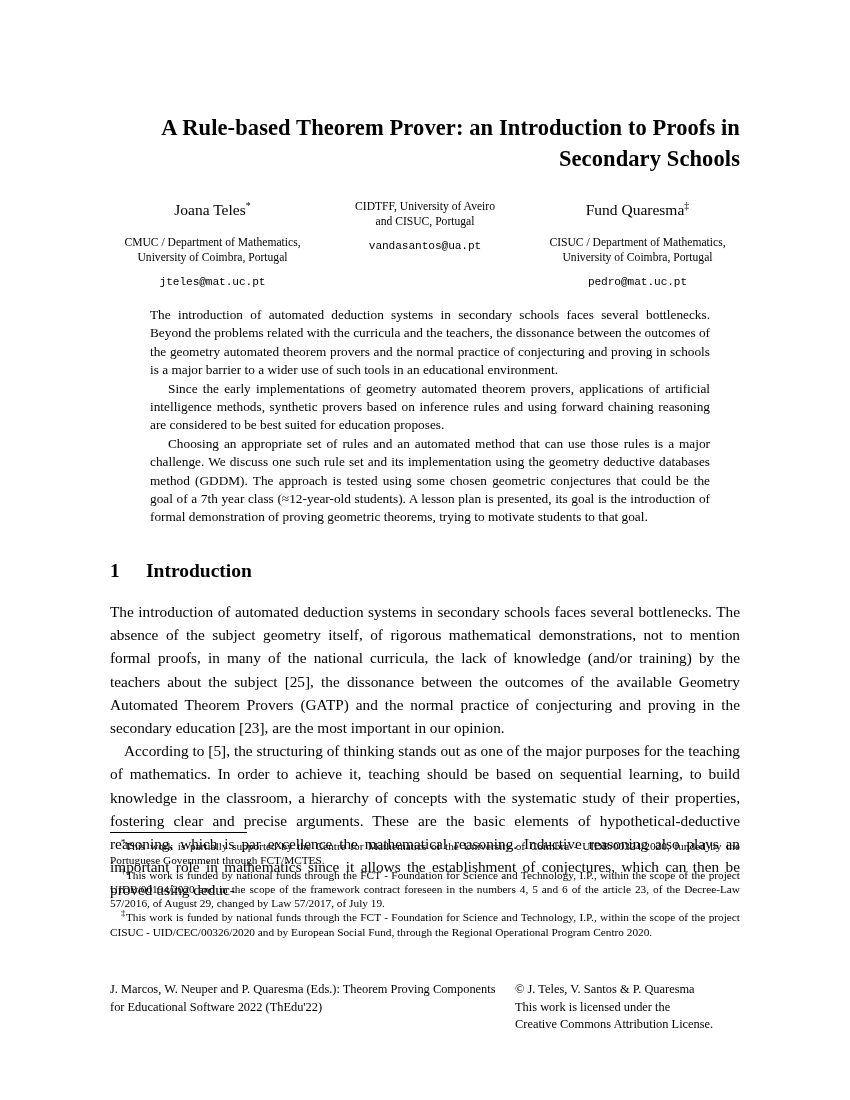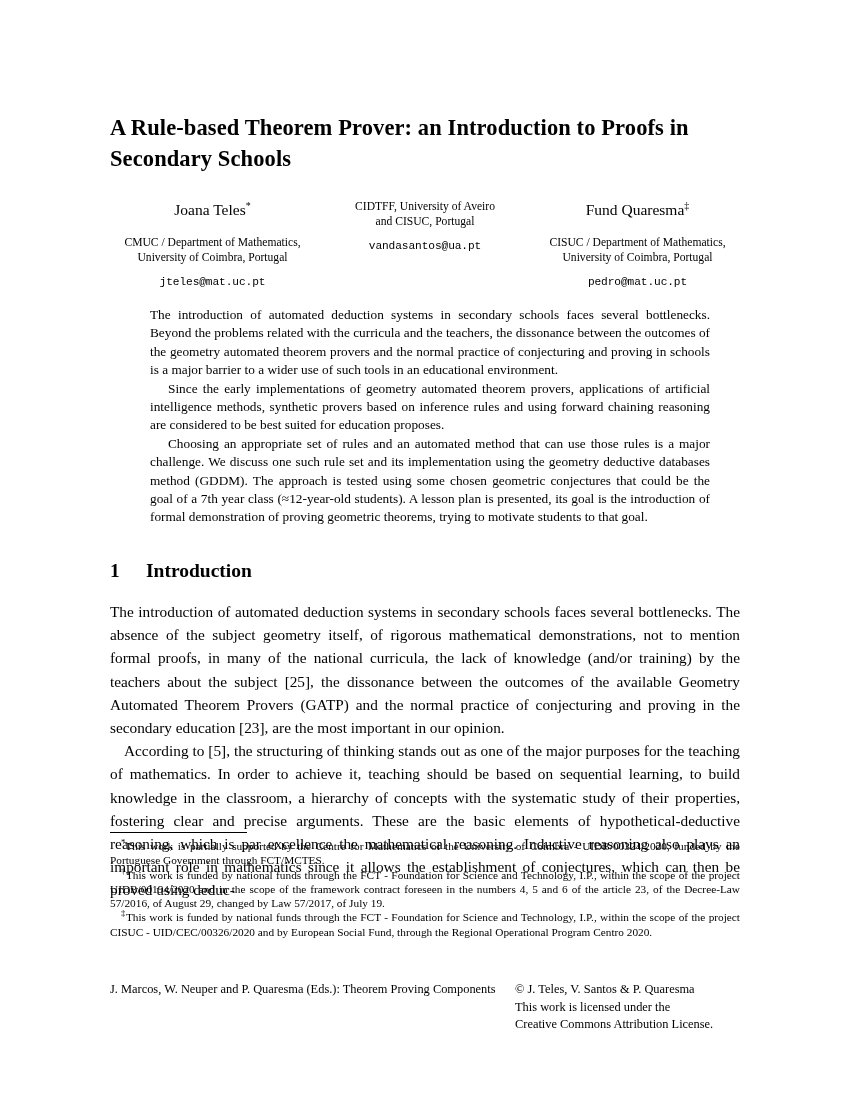--- a/index.html
+++ b/index.html
@@ -25,21 +25,21 @@
     height: 1100px;
     box-sizing: border-box;
   }
 
   
   .title-block {
     position: absolute;
     left: 110px;
     top: 112px;
     width: 630px;
-    text-align: left;
+    text-align: right;
   }
   .paper-title {
     font-size: 22.5px;
     font-weight: bold;
     line-height: 31px;
     letter-spacing: 0.1px;
     margin: 0;
   }
 
   
@@ -233,20 +233,21 @@
       <sup>†</sup><span>This work is funded by national funds through the FCT - Foundation for Science and Technology, I.P., within the scope of the project UIDB/00194/2020 and in the scope of the framework contract foreseen in the numbers 4, 5 and 6 of the article 23, of the Decree-Law 57/2016, of August 29, changed by Law 57/2017, of July 19.</span>
     </p>
     <p>
       <sup>‡</sup><span>This work is funded by national funds through the FCT - Foundation for Science and Technology, I.P., within the scope of the project CISUC - UID/CEC/00326/2020 and by European Social Fund, through the Regional Operational Program Centro 2020.</span>
     </p>
   </div>
 
   <div class="footer">
     <div class="footer-col footer-left">
       <div>J. Marcos, W. Neuper and P. Quaresma (Eds.): Theorem Proving Components</div>
+      <div>for Educational Software 2022 (ThEdu'22)</div>
     </div>
     <div class="footer-col footer-right">
       <div>© J. Teles, V. Santos &amp; P. Quaresma</div>
       <div>This work is licensed under the</div>
       <div>Creative Commons Attribution License.</div>
     </div>
   </div>
 
 </div>
 

